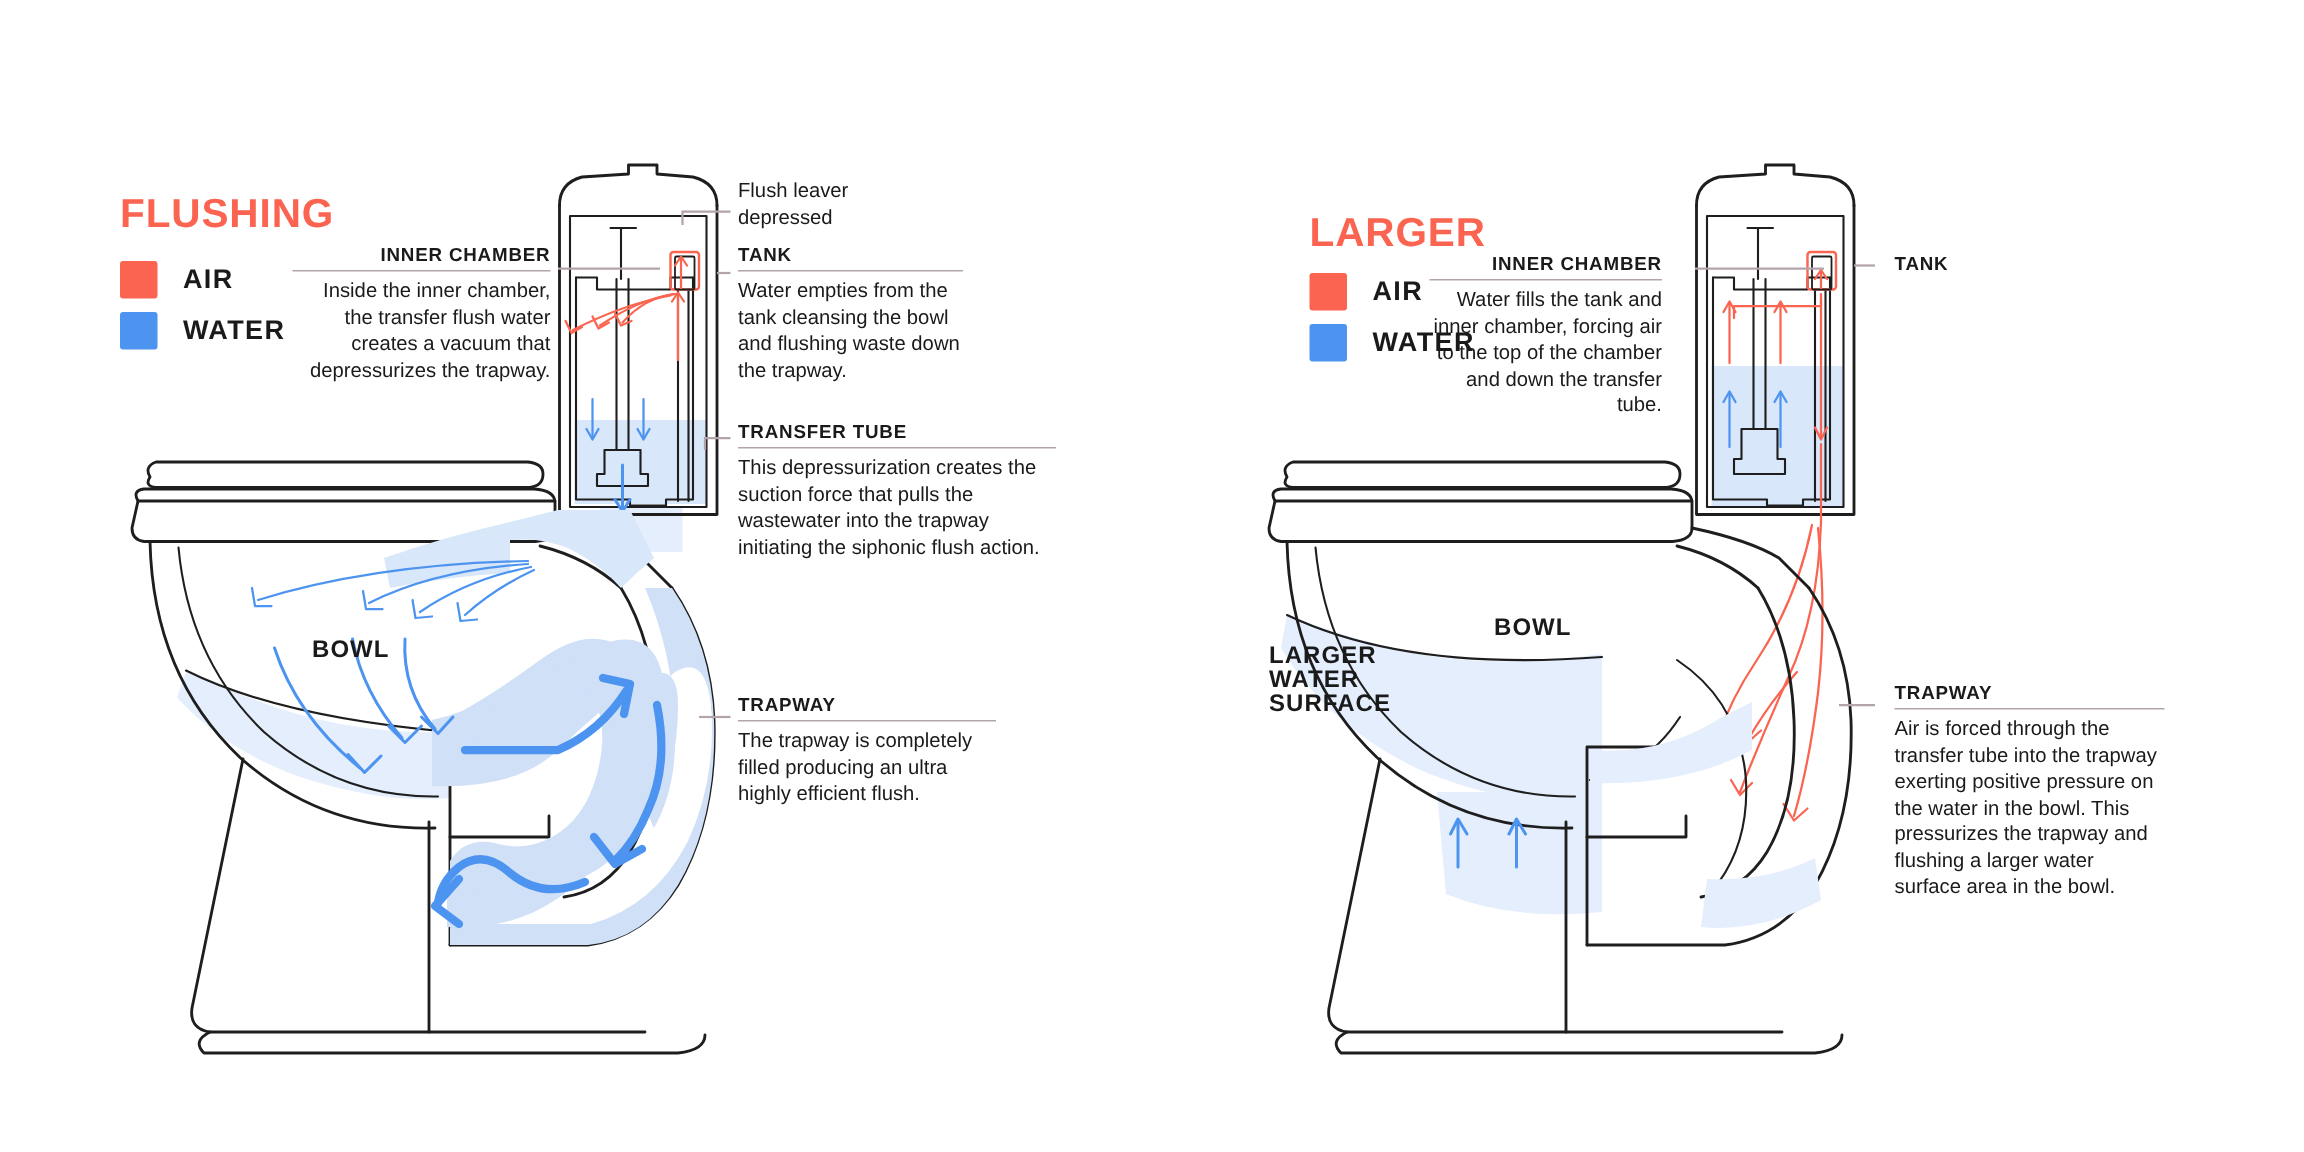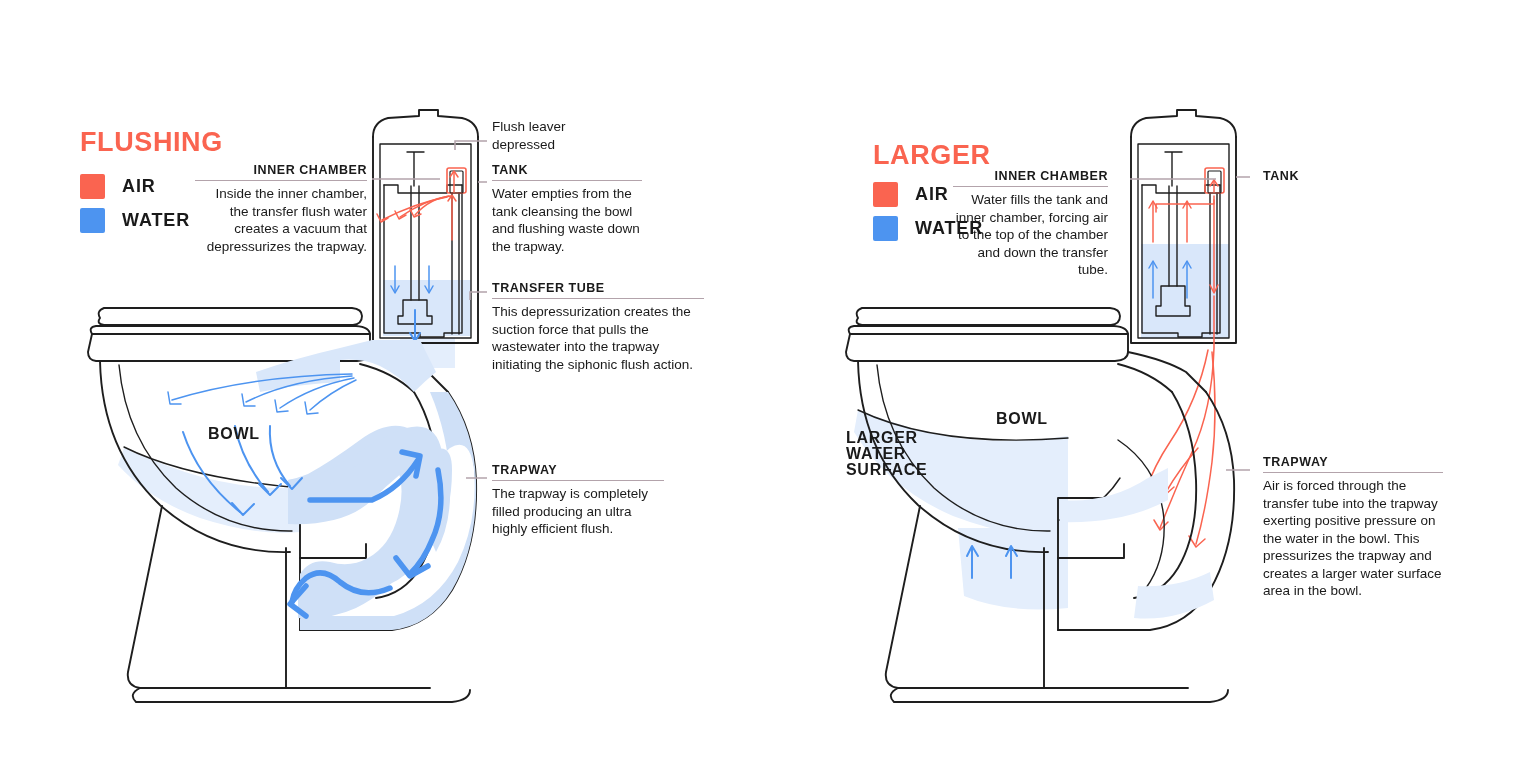--- a/index.html
+++ b/index.html
@@ -271,21 +271,21 @@
     <div class="hd">INNER CHAMBER</div>
     <div class="bd">Water fills the tank and inner chamber, forcing air to the top of the chamber and down the transfer tube.</div>
   </div>
 
   <div class="callout noline" style="left:495px;top:169px;width:110px;">
     <div class="hd">TANK</div>
   </div>
 
   <div class="callout" style="left:495px;top:455px;width:180px;">
     <div class="hd">TRAPWAY</div>
-    <div class="bd">Air is forced through the transfer tube into the trapway exerting positive pressure on the water in the bowl. This pressurizes the trapway and creates a larger water surface area in the bowl.</div>
+    <div class="bd">Air is forced through the transfer tube into the trapway exerting positive pressure on the water in the bowl. This pressurizes the trapway and flushing a larger water surface area in the bowl.</div>
   </div>
 
   <div class="partlabel" style="left:228px;top:410px;">BOWL</div>
 
   <div class="partlabel multi" style="left:78px;top:430px;width:100px;white-space:pre-line;">LARGER
 WATER
 SURFACE</div>
 </div>
 
 </body></html>

